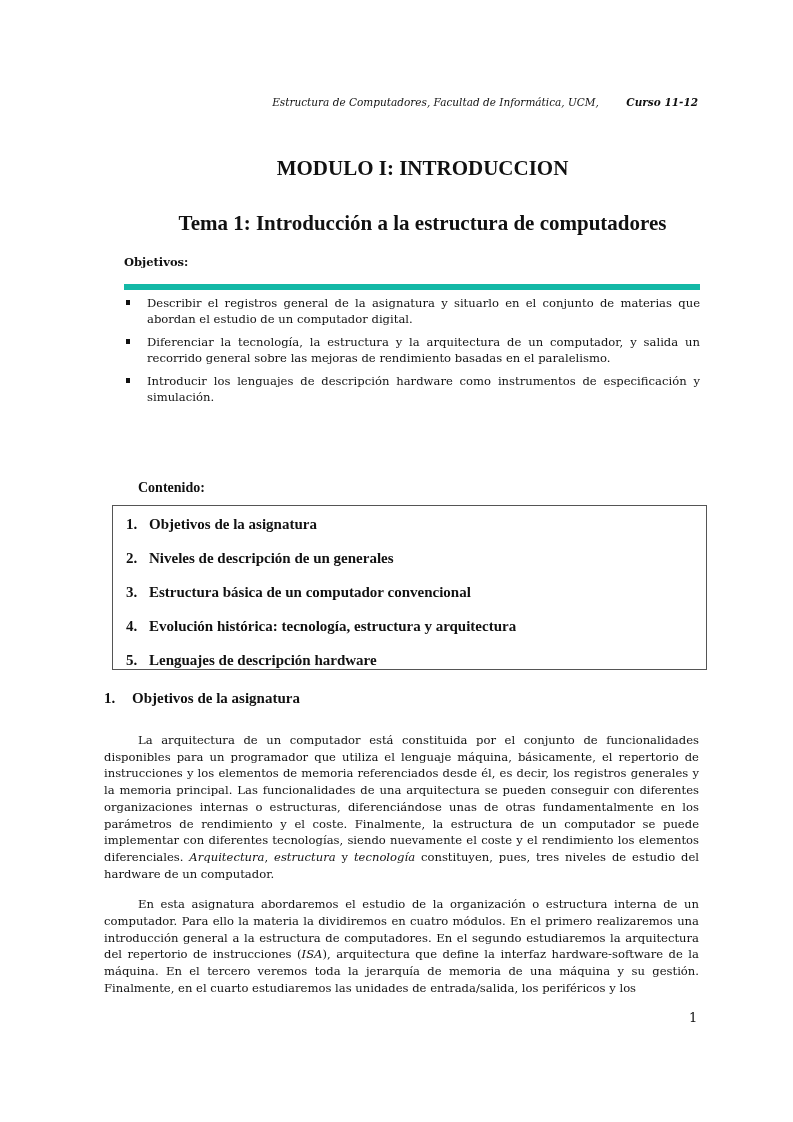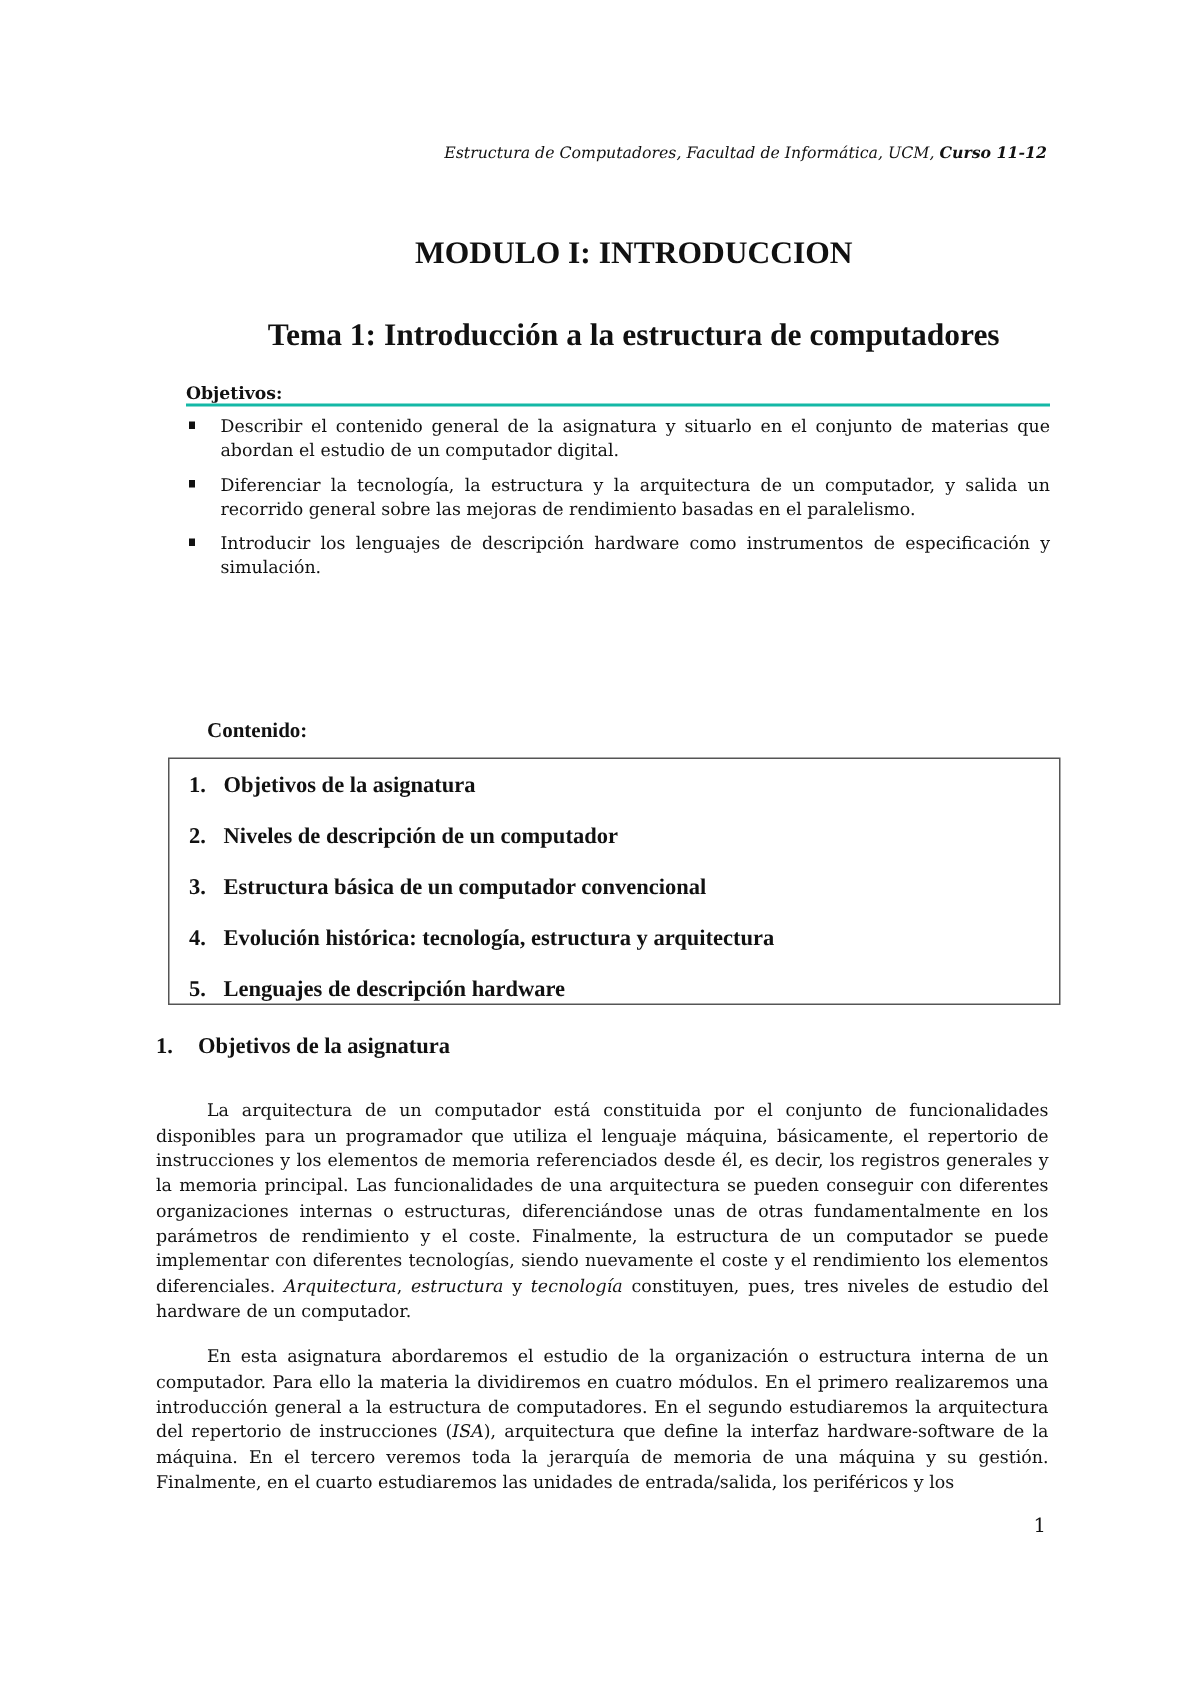--- a/index.html
+++ b/index.html
@@ -1,27 +1,27 @@
 <!DOCTYPE html>
 <html><head>
 <meta charset="utf-8">
 <style>
   html, body { margin: 0; padding: 0; background: #ffffff; }
   body { width: 793px; height: 1122px; position: relative; overflow: hidden;
          font-family: "DejaVu Serif", "Liberation Serif", serif; color: #111; }
   .running-header { position: absolute; top: 96px; right: 95px; font-size: 10.5px; font-style: italic;
                     font-family: "DejaVu Serif", serif; }
-  .running-header b { font-style: italic; font-weight: bold; }
+  .running-header b { font-style: italic; font-weight: bold; margin-left: 24px; }
   .module-title { position: absolute; top: 156px; left: 0; width: 845px; text-align: center;
                   font-family: "Liberation Serif", serif; font-weight: bold; font-size: 21px; }
   .tema-title { position: absolute; top: 211px; left: 0; width: 845px; text-align: center;
                 font-family: "Liberation Serif", serif; font-weight: bold; font-size: 21px; }
   .objetivos { position: absolute; top: 255px; left: 124px; width: 576px; }
   .obj-heading { font-family: "DejaVu Serif", serif; font-weight: bold; font-size: 11.5px;
-                 border-bottom: 2px solid #14b8a6; padding-bottom: 0; }
+                 border-bottom: 6px solid #14b8a6; padding-bottom: 15px; }
   .obj-list { list-style: none; margin: 5px 0 0 0; padding: 0; }
   .obj-item { position: relative; padding-left: 23px; font-size: 11.6px; line-height: 16px;
               text-align: justify; margin-bottom: 7px; font-family: "DejaVu Serif", serif; }
   .bullet { position: absolute; left: 2px; top: 5px; width: 4px; height: 5px; background: #111; }
   .contenido-label { position: absolute; top: 480px; left: 138px; font-family: Liberation Serif, serif;
                      font-weight: bold; font-size: 14px; }
   .contenido-box { position: absolute; top: 505px; left: 112px; width: 595px; height: 165px;
                    border: 1px solid #555; box-sizing: border-box; padding-top: 8px; }
   .toc-item { font-family: "Liberation Serif", serif; font-weight: bold; font-size: 15px;
               height: 34px; line-height: 20px; padding-left: 13px; }
@@ -41,30 +41,30 @@
   <span>Estructura de Computadores, Facultad de Informática, UCM,</span>
   <b>Curso 11-12</b>
 </div>
 
 <div class="module-title">MODULO I: INTRODUCCION</div>
 <div class="tema-title">Tema 1: Introducción a la estructura de computadores</div>
 
 <div class="objetivos">
   <div class="obj-heading">Objetivos:</div>
   <ul class="obj-list">
-    <li class="obj-item"><span class="bullet"></span><span>Describir el contenido general de la asignatura y situarlo en el conjunto de materias que abordan el estudio de un computador digital.</span></li>
+    <li class="obj-item"><span class="bullet"></span><span>Describir el registros general de la asignatura y situarlo en el conjunto de materias que abordan el estudio de un computador digital.</span></li>
     <li class="obj-item"><span class="bullet"></span><span>Diferenciar la tecnología, la estructura y la arquitectura de un computador, y salida un recorrido general sobre las mejoras de rendimiento basadas en el paralelismo.</span></li>
     <li class="obj-item"><span class="bullet"></span><span>Introducir los lenguajes de descripción hardware como instrumentos de especificación y simulación.</span></li>
   </ul>
 </div>
 
 <div class="contenido-label">Contenido:</div>
 <div class="contenido-box">
   <div class="toc-item"><span class="toc-num">1.</span><span>Objetivos de la asignatura</span></div>
-  <div class="toc-item"><span class="toc-num">2.</span><span>Niveles de descripción de un computador</span></div>
+  <div class="toc-item"><span class="toc-num">2.</span><span>Niveles de descripción de un generales</span></div>
   <div class="toc-item"><span class="toc-num">3.</span><span>Estructura básica de un computador convencional</span></div>
   <div class="toc-item"><span class="toc-num">4.</span><span>Evolución histórica: tecnología, estructura y arquitectura</span></div>
   <div class="toc-item"><span class="toc-num">5.</span><span>Lenguajes de descripción hardware</span></div>
 </div>
 
 <div class="section-heading">
   <span class="num">1.</span><span>Objetivos de la asignatura</span>
 </div>
 
 <div class="body-text">

